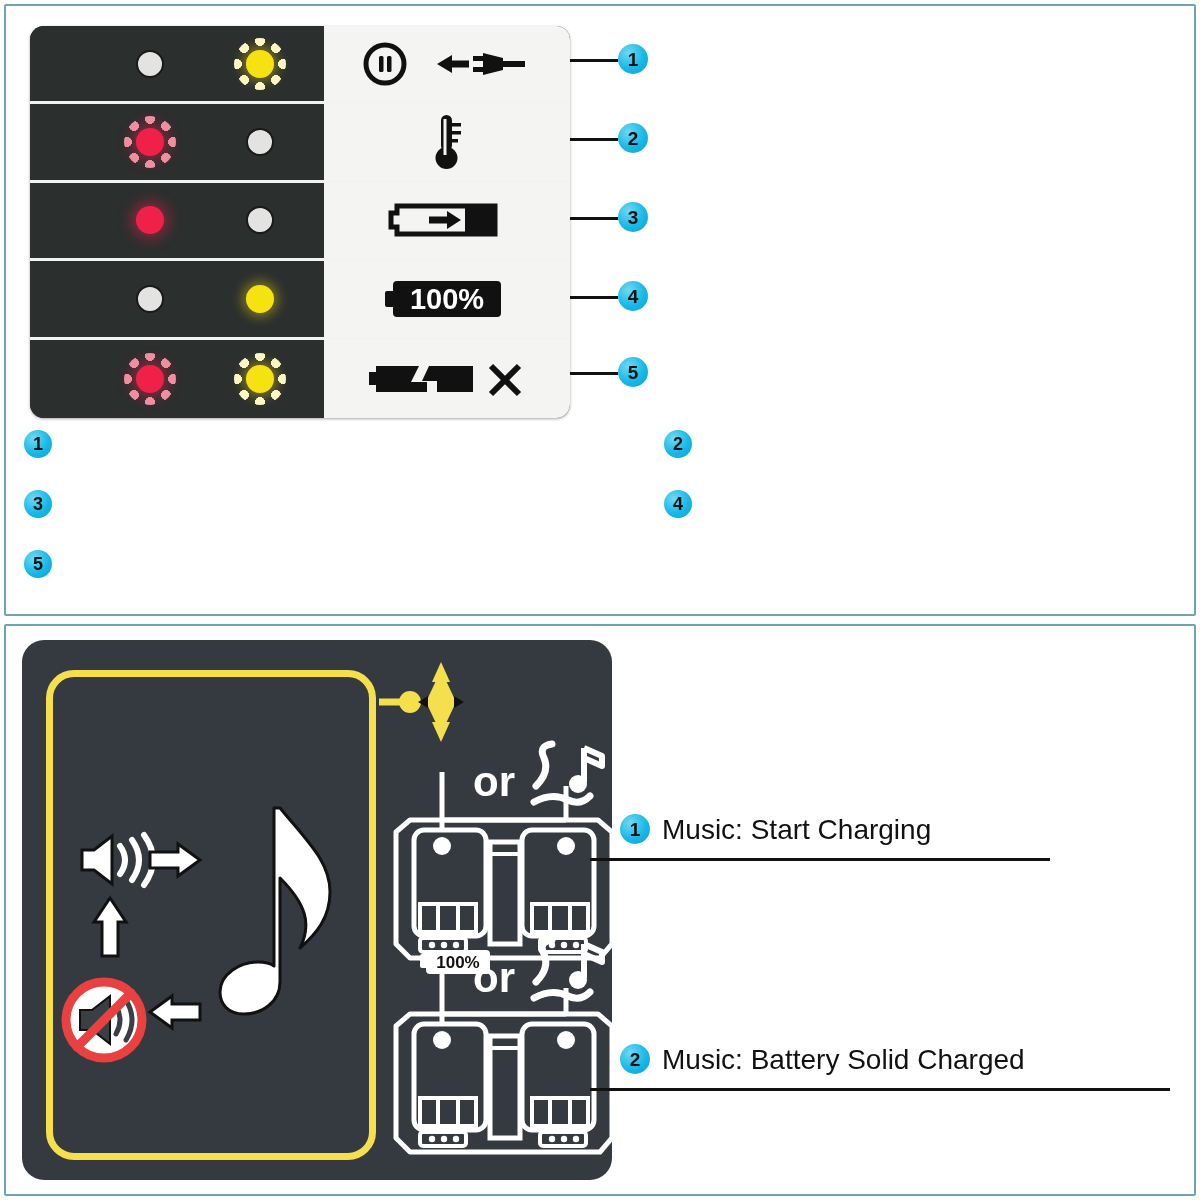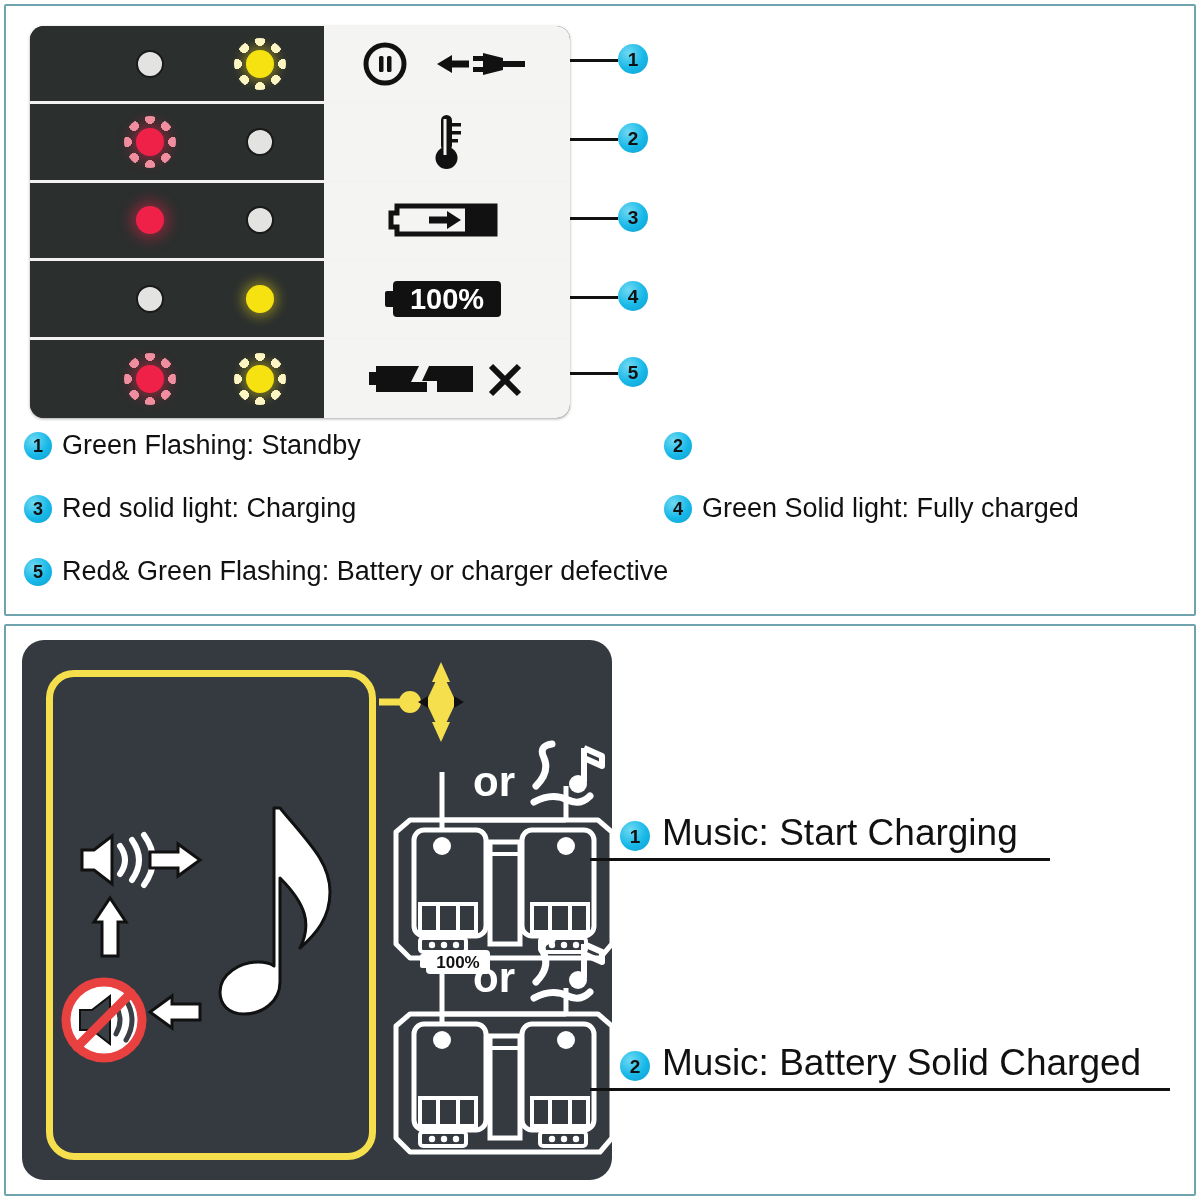--- a/index.html
+++ b/index.html
@@ -153,21 +153,21 @@
     border-radius: 28px;
   }
 
   .bottom-callout {
     position: absolute;
     display: flex;
     align-items: flex-end;
     gap: 12px;
   }
   .bottom-callout .txt {
-    font-size: 37px;
+    font-size: 28px;
     color: #111;
     line-height: 1;
     white-space: nowrap;
   }
   .bottom-underline {
     position: absolute;
     height: 3px;
     background: #111;
   }
 </style>
@@ -284,36 +284,32 @@
 
     <div class="leader" style="left:564px; top:366px; width:48px;"></div>
     <div class="callout" style="left:612px; top:351px;">
       <span class="bubble">5</span>
     </div>
 
     <div class="legend">
       <div class="legend-grid">
         <div class="legend-line">
           <span class="bubble small">1</span>
-          <span>Green Flashing: Standby</span>
         </div>
         <div class="legend-line">
           <span class="bubble small">2</span>
         </div>
         <div class="legend-line">
           <span class="bubble small">3</span>
-          <span>Red solid light: Charging</span>
         </div>
         <div class="legend-line">
           <span class="bubble small">4</span>
-          <span>Green Solid light: Fully charged</span>
         </div>
         <div class="legend-line legend-full">
           <span class="bubble small">5</span>
-          <span>Red&amp; Green Flashing: Battery or charger defective</span>
         </div>
       </div>
     </div>
   </div>
 
   <div class="panel" id="panel-bottom">
 
     <div class="dark-card">
       <div class="yellow-box"></div>
 

